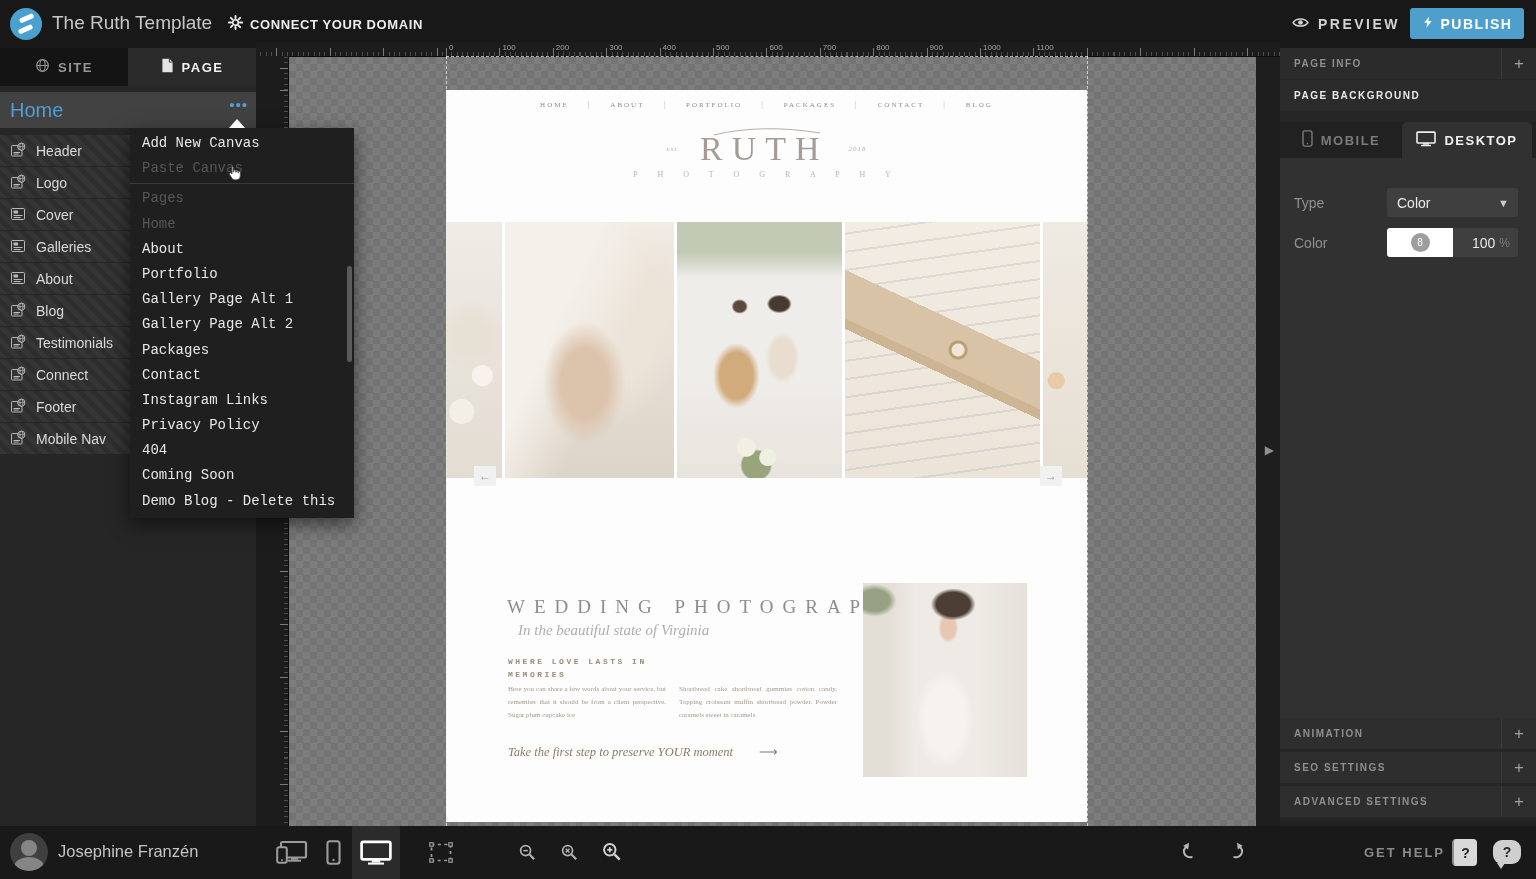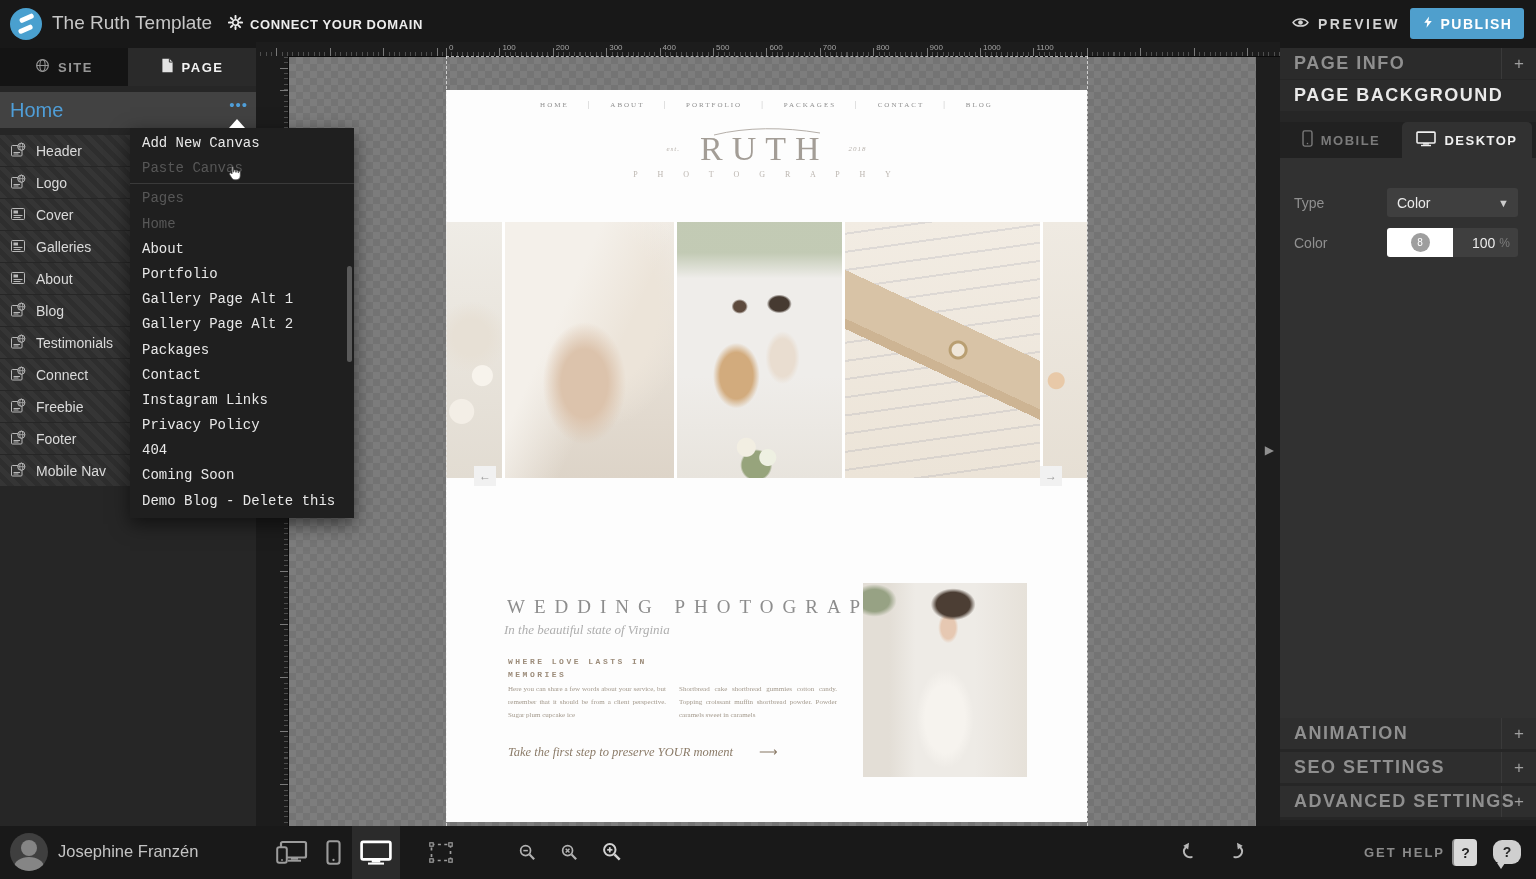--- a/index.html
+++ b/index.html
@@ -96,22 +96,22 @@
      linear-gradient(180deg,#f2ece3,#ece4d8);}
   .s-edge{width:44px;background:
      radial-gradient(circle at 30% 62%, #e8c9a8 0 8px, rgba(0,0,0,0) 9px),
      linear-gradient(180deg,#efeae2,#e6dfd4);}
   .car-btn{position:absolute;width:22px;height:20px;background:#f1f1f1;color:#9a9a9a;display:flex;
      align-items:center;justify-content:center;font-size:12px;cursor:pointer;}
   .car-prev{left:28px;top:376px;}
   .car-next{left:594px;top:376px;}
   .wp-heading{position:absolute;left:61px;top:506px;font-family:"Liberation Serif",serif;font-size:19px;
      letter-spacing:9px;color:#8d8d8d;}
-  .wp-sub{position:absolute;left:58px;top:532px;font-family:"Liberation Serif",serif;font-style:italic;
-     font-size:13px;color:#aeaeae;}
+  .wp-sub{position:absolute;left:72px;top:532px;font-family:"Liberation Serif",serif;font-style:italic;
+     font-size:15px;color:#aeaeae;}
   .blk-title{position:absolute;left:62px;top:566px;font-family:Liberation Mono, monospace;font-size:8px;
      font-weight:bold;letter-spacing:2.5px;color:#9c8c7a;line-height:1.6;}
   .cols{position:absolute;left:62px;top:593px;width:332px;display:flex;gap:13px;}
   .col{width:158px;font-family:"Liberation Serif",serif;font-size:7px;line-height:1.85;color:#a3998c;text-align:justify;}
   .cta{position:absolute;left:62px;top:654px;display:flex;align-items:center;gap:26px;
      font-family:"Liberation Serif",serif;font-style:italic;font-size:12.5px;color:#8b7b68;cursor:pointer;}
   .cta-arrow{font-style:normal;font-size:13px;}
   .photo-woman{position:absolute;left:417px;top:493px;width:164px;height:194px;background:
      radial-gradient(ellipse 28px 20px at 55% 11%, #4c3e34 0 60%, rgba(0,0,0,0) 80%),
      radial-gradient(ellipse 13px 20px at 52% 23%, #e6c8b2 0 55%, rgba(0,0,0,0) 78%),
@@ -128,21 +128,21 @@
   .menu-item{height:25.2px;line-height:25.2px;padding-left:12px;font-size:14px;color:#e8e8e8;cursor:pointer;white-space:nowrap;font-family:Liberation Mono, monospace;}
   .menu-item.hover{background:#343434;position:relative;}
   .menu-item.disabled{color:#575757;cursor:default;}
   .menu-divider{height:1px;background:#3a3a3a;margin:2px 0;}
   .ctx-scroll{position:absolute;right:2px;top:138px;width:5px;height:96px;background:#5a5a5a;border-radius:3px;}
   .cursor-ic{position:absolute;left:96px;top:37px;z-index:45;pointer-events:none;}
 
   
   .rightbar{position:absolute;left:1280px;top:48px;width:256px;height:778px;background:#262626;}
   .rp-header{position:relative;height:31px;margin-bottom:1px;background:#2b2b2b;display:flex;align-items:center;cursor:pointer;}
-  .rp-h-label{margin-left:14px;font-size:18px;font-weight:bold;letter-spacing:1.5px;color:#e9e9e9;}
+  .rp-h-label{margin-left:14px;font-size:10px;font-weight:bold;letter-spacing:1.5px;color:#e9e9e9;}
   .rp-h-label.dim{color:#8f8f8f;}
   .rp-plus{position:absolute;right:0;top:0;width:34px;height:31px;border-left:1px solid #3a3a3a;color:#9f9f9f;
      font-size:17px;display:flex;align-items:center;justify-content:center;cursor:pointer;}
   .rp-tabs{position:absolute;left:0;top:74px;width:256px;height:36px;background:#212121;}
   .rp-tab{position:absolute;top:0;height:36px;display:flex;align-items:center;justify-content:center;gap:8px;
      font-size:13px;font-weight:bold;letter-spacing:1.5px;color:#7b7b7b;cursor:pointer;}
   .rp-tab.mobile{left:0;width:122px;}
   .rp-tab.desktop{left:122px;width:130px;background:#313131;border-radius:5px 5px 0 0;color:#f0f0f0;}
   .rp-body{position:absolute;left:0;top:110px;width:256px;height:560px;background:#313131;}
   .rp-row-label{position:absolute;left:14px;font-size:14px;color:#909090;}
@@ -350,33 +350,20 @@
           <span class="side-ic">
             <svg viewBox="0 0 16 16" width="16" height="16">
               <rect x="1.5" y="3.5" width="10.5" height="10.5" rx="1" fill="none" stroke="#b9b9b9"></rect>
               <line x1="3.5" y1="10.5" x2="10" y2="10.5" stroke="#b9b9b9"></line>
               <line x1="3.5" y1="12" x2="8.5" y2="12" stroke="#b9b9b9"></line>
               <circle cx="11.3" cy="4.7" r="3.6" fill="#313131" stroke="#b9b9b9"></circle>
               <ellipse cx="11.3" cy="4.7" rx="1.6" ry="3.6" fill="none" stroke="#b9b9b9" stroke-width="0.8"></ellipse>
               <line x1="7.7" y1="4.7" x2="14.9" y2="4.7" stroke="#b9b9b9" stroke-width="0.8"></line>
             </svg>
           </span>
-          <span class="side-lb">Freebie</span>
-        </div>
-        <div class="side-item">
-          <span class="side-ic">
-            <svg viewBox="0 0 16 16" width="16" height="16">
-              <rect x="1.5" y="3.5" width="10.5" height="10.5" rx="1" fill="none" stroke="#b9b9b9"></rect>
-              <line x1="3.5" y1="10.5" x2="10" y2="10.5" stroke="#b9b9b9"></line>
-              <line x1="3.5" y1="12" x2="8.5" y2="12" stroke="#b9b9b9"></line>
-              <circle cx="11.3" cy="4.7" r="3.6" fill="#313131" stroke="#b9b9b9"></circle>
-              <ellipse cx="11.3" cy="4.7" rx="1.6" ry="3.6" fill="none" stroke="#b9b9b9" stroke-width="0.8"></ellipse>
-              <line x1="7.7" y1="4.7" x2="14.9" y2="4.7" stroke="#b9b9b9" stroke-width="0.8"></line>
-            </svg>
-          </span>
           <span class="side-lb">Footer</span>
         </div>
         <div class="side-item">
           <span class="side-ic">
             <svg viewBox="0 0 16 16" width="16" height="16">
               <rect x="1.5" y="3.5" width="10.5" height="10.5" rx="1" fill="none" stroke="#b9b9b9"></rect>
               <line x1="3.5" y1="10.5" x2="10" y2="10.5" stroke="#b9b9b9"></line>
               <line x1="3.5" y1="12" x2="8.5" y2="12" stroke="#b9b9b9"></line>
               <circle cx="11.3" cy="4.7" r="3.6" fill="#313131" stroke="#b9b9b9"></circle>
               <ellipse cx="11.3" cy="4.7" rx="1.6" ry="3.6" fill="none" stroke="#b9b9b9" stroke-width="0.8"></ellipse>

